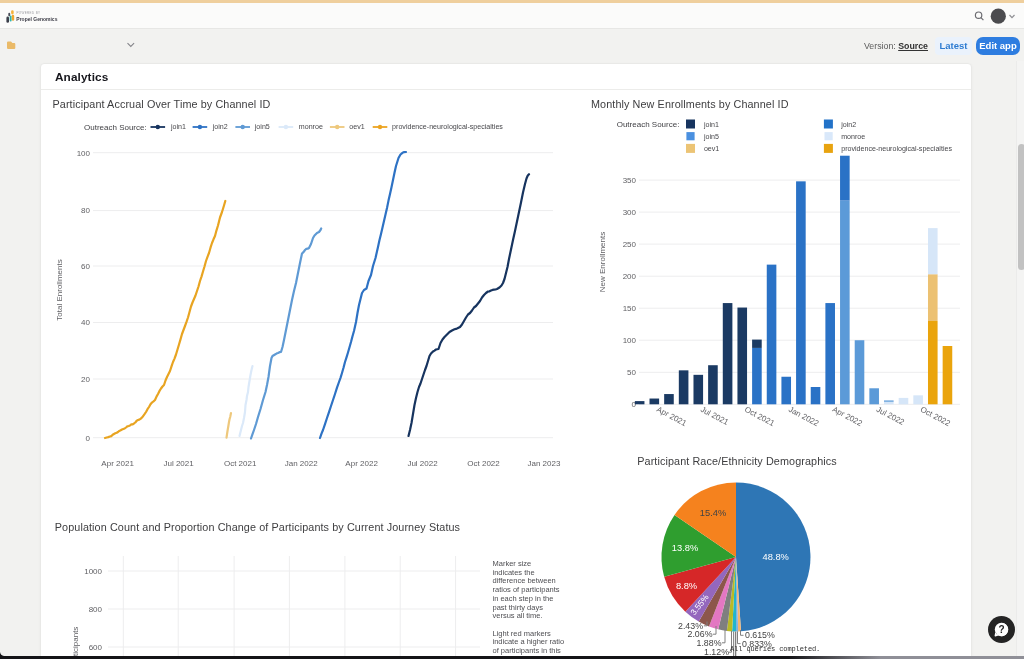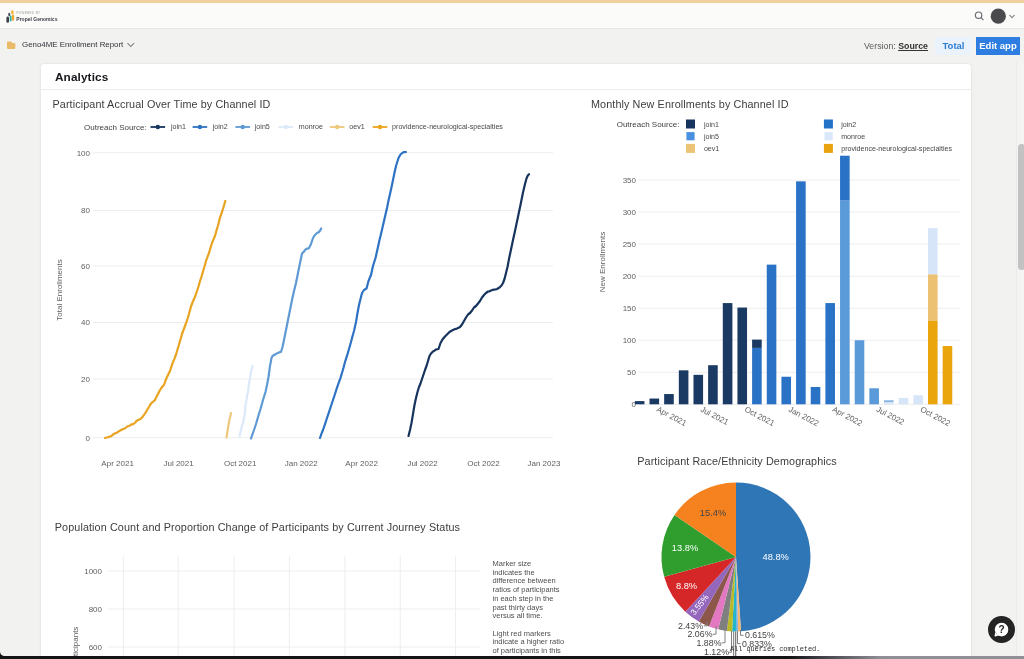--- a/index.html
+++ b/index.html
@@ -6,21 +6,21 @@
 .abs{position:absolute}
 #page{position:relative;width:1024px;height:659px}
 #topstrip{left:0;top:0;width:1024px;height:3px;background:#efcf9d;box-shadow:0 1px 2px rgba(120,90,30,.25)}
 #header{left:0;top:3px;width:1024px;height:26px;background:#fbfbfa;border-bottom:1px solid #e7e7e5}
 #toolbar{left:0;top:29px;width:1024px;height:32px}
 #card{left:40px;top:63px;width:932px;height:600px;background:#fff;border:1px solid #e9e9e7;border-radius:4px 4px 0 0;box-shadow:0 1px 3px rgba(0,0,0,.04)}
 #antitle{position:absolute;left:14px;top:0;height:24px;line-height:26px;font-size:11.8px;font-weight:bold;color:#16161c;letter-spacing:.1px}
 #anrow{position:absolute;left:0;top:0;width:100%;height:26px;border-bottom:1px solid #ececea}
 .btn{position:absolute;top:37px;height:18px;border-radius:4px;font-size:9.5px;font-weight:bold;text-align:center;line-height:18px}
 #sharebtn{left:935px;width:37px;background:#eaf2fc;color:#2e7cd1}
-#editbtn{left:976px;width:44px;background:#2e7de0;color:#fff;border-radius:0}
+#editbtn{left:976px;width:44px;background:#2e7de0;color:#fff;border-radius:7px}
 #version{position:absolute;top:37px;right:96px;height:18px;line-height:18px;font-size:8.8px;color:#5c5c5c}
 #version b{color:#333;text-decoration:underline;font-weight:bold}
 #apptitle{position:absolute;top:29px;left:22px;height:32px;line-height:32px;font-size:7.9px;color:#30333a;font-weight:500;letter-spacing:0px}
 #scrolltrack{left:1016px;top:61px;width:8px;height:598px;background:#f4f4f3;border-left:1px solid #ebebea}
 #scrollthumb{left:1018px;top:144px;width:7px;height:126px;background:#c2c2c2;border-radius:3.5px}
 #chatbtn{left:988px;top:616px;width:27px;height:27px;border-radius:50%;background:#242424}
 #queries{left:730px;top:645px;width:286px;height:11px;font-family:"Liberation Mono",monospace;font-size:7px;color:#2c2c2c;text-align:left;letter-spacing:-0.1px}
 #bottomstrip{left:0;top:656px;width:1024px;height:3px;background:linear-gradient(to right,#141417 0%,#141417 77%,#8f8f97 86%,#8f8f97 100%)}
 svg{position:absolute;overflow:visible}
 text{font-family:"Liberation Sans",sans-serif}
@@ -50,23 +50,22 @@
 <circle cx="978.6" cy="15.2" r="3.2"></circle>
         <line x1="981" y1="17.7" x2="983.4" y2="20.1"></line>
 </g>
 <circle cx="998.3" cy="16.2" r="7.6" fill="#4b4b4e"></circle>
 <path d="M1009.5 15 L1012 17.6 L1014.5 15" stroke="#8e8e92" stroke-width="1.2" fill="none"></path>
 </svg>
 <svg class="abs" style="left:0;top:29px" width="150" height="32" viewBox="0 0 150 32">
 <path d="M7 13.6 q0-1.1 1.1-1.1 L11 12.5 l1.4 1.5 L14.2 14 q1.1 0 1.1 1.1 L15.3 19 q0 1.1-1.1 1.1 L8.1 20.1 q-1.1 0-1.1-1.1 Z" fill="#eaba68"></path>
 <path d="M127.5 14.2 L130.8 17.5 L134.1 14.2" stroke="#85858a" stroke-width="1.1" fill="none"></path>
 </svg>
-<div id="apptitle">Geno4ME Enrollment Report</div>
 <div id="version">Version: <b>Source</b></div>
-<div class="btn" id="sharebtn">Total</div>
+<div class="btn" id="sharebtn">Latest</div>
 <div class="btn" id="editbtn">Edit app</div>
 <svg class="abs" style="left:40px;top:90px" width="535" height="385" viewBox="0 0 535 385">
 <text x="12.5" y="17.5" class="ct">Participant Accrual Over Time by Channel ID</text>
 <text x="44" y="39.8" class="lh">Outreach Source:</text>
 <line x1="110.5" y1="37" x2="125.1" y2="37" stroke="#17345f" stroke-width="1.8"></line>
 <circle cx="117.8" cy="37" r="2.2" fill="#17345f"></circle>
 <text x="131" y="39.4" class="leg">join1</text>
 <line x1="152.6" y1="37" x2="167.2" y2="37" stroke="#2e72c4" stroke-width="1.8"></line>
 <circle cx="159.9" cy="37" r="2.2" fill="#2e72c4"></circle>
 <text x="172.7" y="39.4" class="leg">join2</text>

